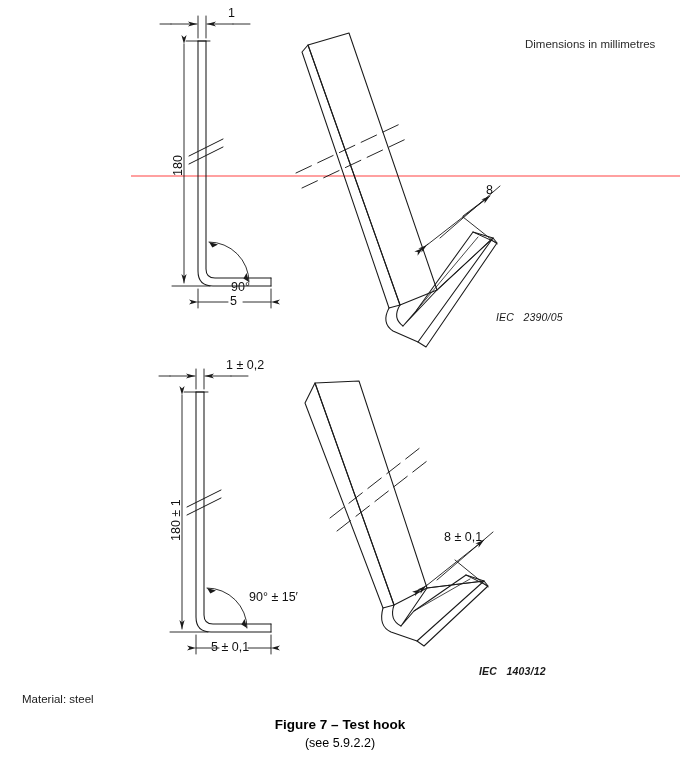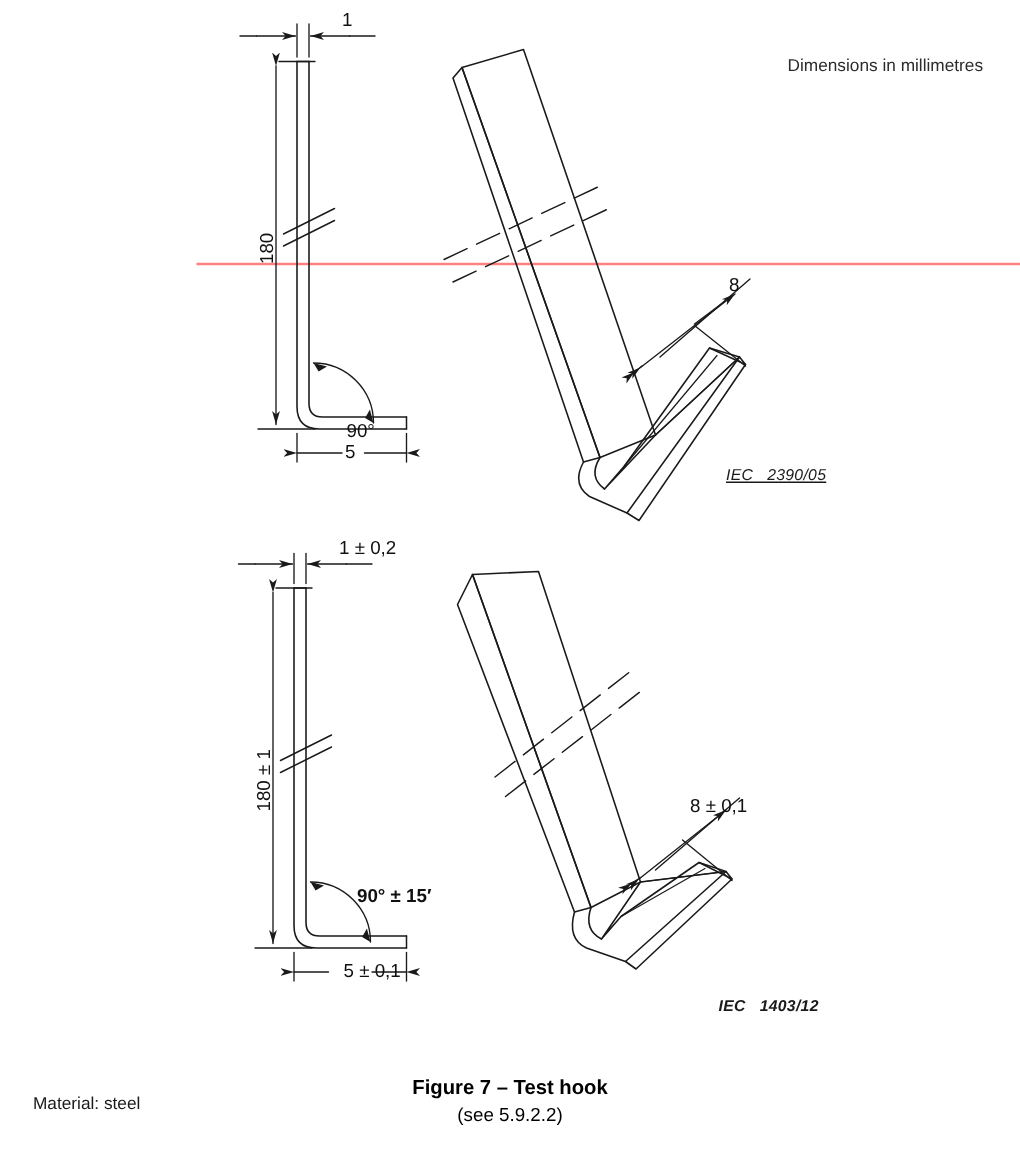--- a/index.html
+++ b/index.html
@@ -248,33 +248,33 @@
   <div class="txt dim" style="left:228px; top:7px;">1</div>
 
   <div class="txt dim-rot" style="left:172px; top:176px;">180</div>
 
   <div class="txt dim" style="left:231px; top:237px;margin-top:44px;">90°</div>
 
   <div class="txt dim" style="left:230px; top:295px;">5</div>
 
   <div class="txt dim" style="left:486px; top:184px;">8</div>
 
-  <div class="txt iec-label" style="left:484px; top:312px;text-decoration:underline;">IEC   2390/05</div>
+  <div class="txt iec-label" style="left:496px; top:312px;">IEC   2390/05</div>
 
   <div class="txt dim" style="left:226px; top:359px;">1 ± 0,2</div>
 
   <div class="txt dim-rot" style="left:170px; top:541px;">180 ± 1</div>
 
-  <div class="txt dim" style="left:238px; top:591px;font-weight:bold;">90° ± 15′</div>
-
-  <div class="txt dim" style="left:229px; top:641px;">5 ± 0,1</div>
-
-  <div class="txt dim" style="left:460px; top:531px;">8 ± 0,1</div>
+  <div class="txt dim" style="left:249px; top:591px;">90° ± 15′</div>
+
+  <div class="txt dim" style="left:211px; top:641px;">5 ± 0,1</div>
+
+  <div class="txt dim" style="left:444px; top:531px;">8 ± 0,1</div>
 
   <div class="txt iec-label" style="left:479px; top:666px;font-weight:bold;">IEC   1403/12</div>
 
-  <div class="txt material-note" style="left:22px; top:731px;">Material: steel</div>
+  <div class="txt material-note" style="left:22px; top:694px;">Material: steel</div>
 
   <div class="txt fig-title" style="top:718px;">Figure 7 – Test hook</div>
 
   <div class="txt fig-sub" style="top:737px;">(see 5.9.2.2)</div>
 
 </div>
 
 </body></html>

